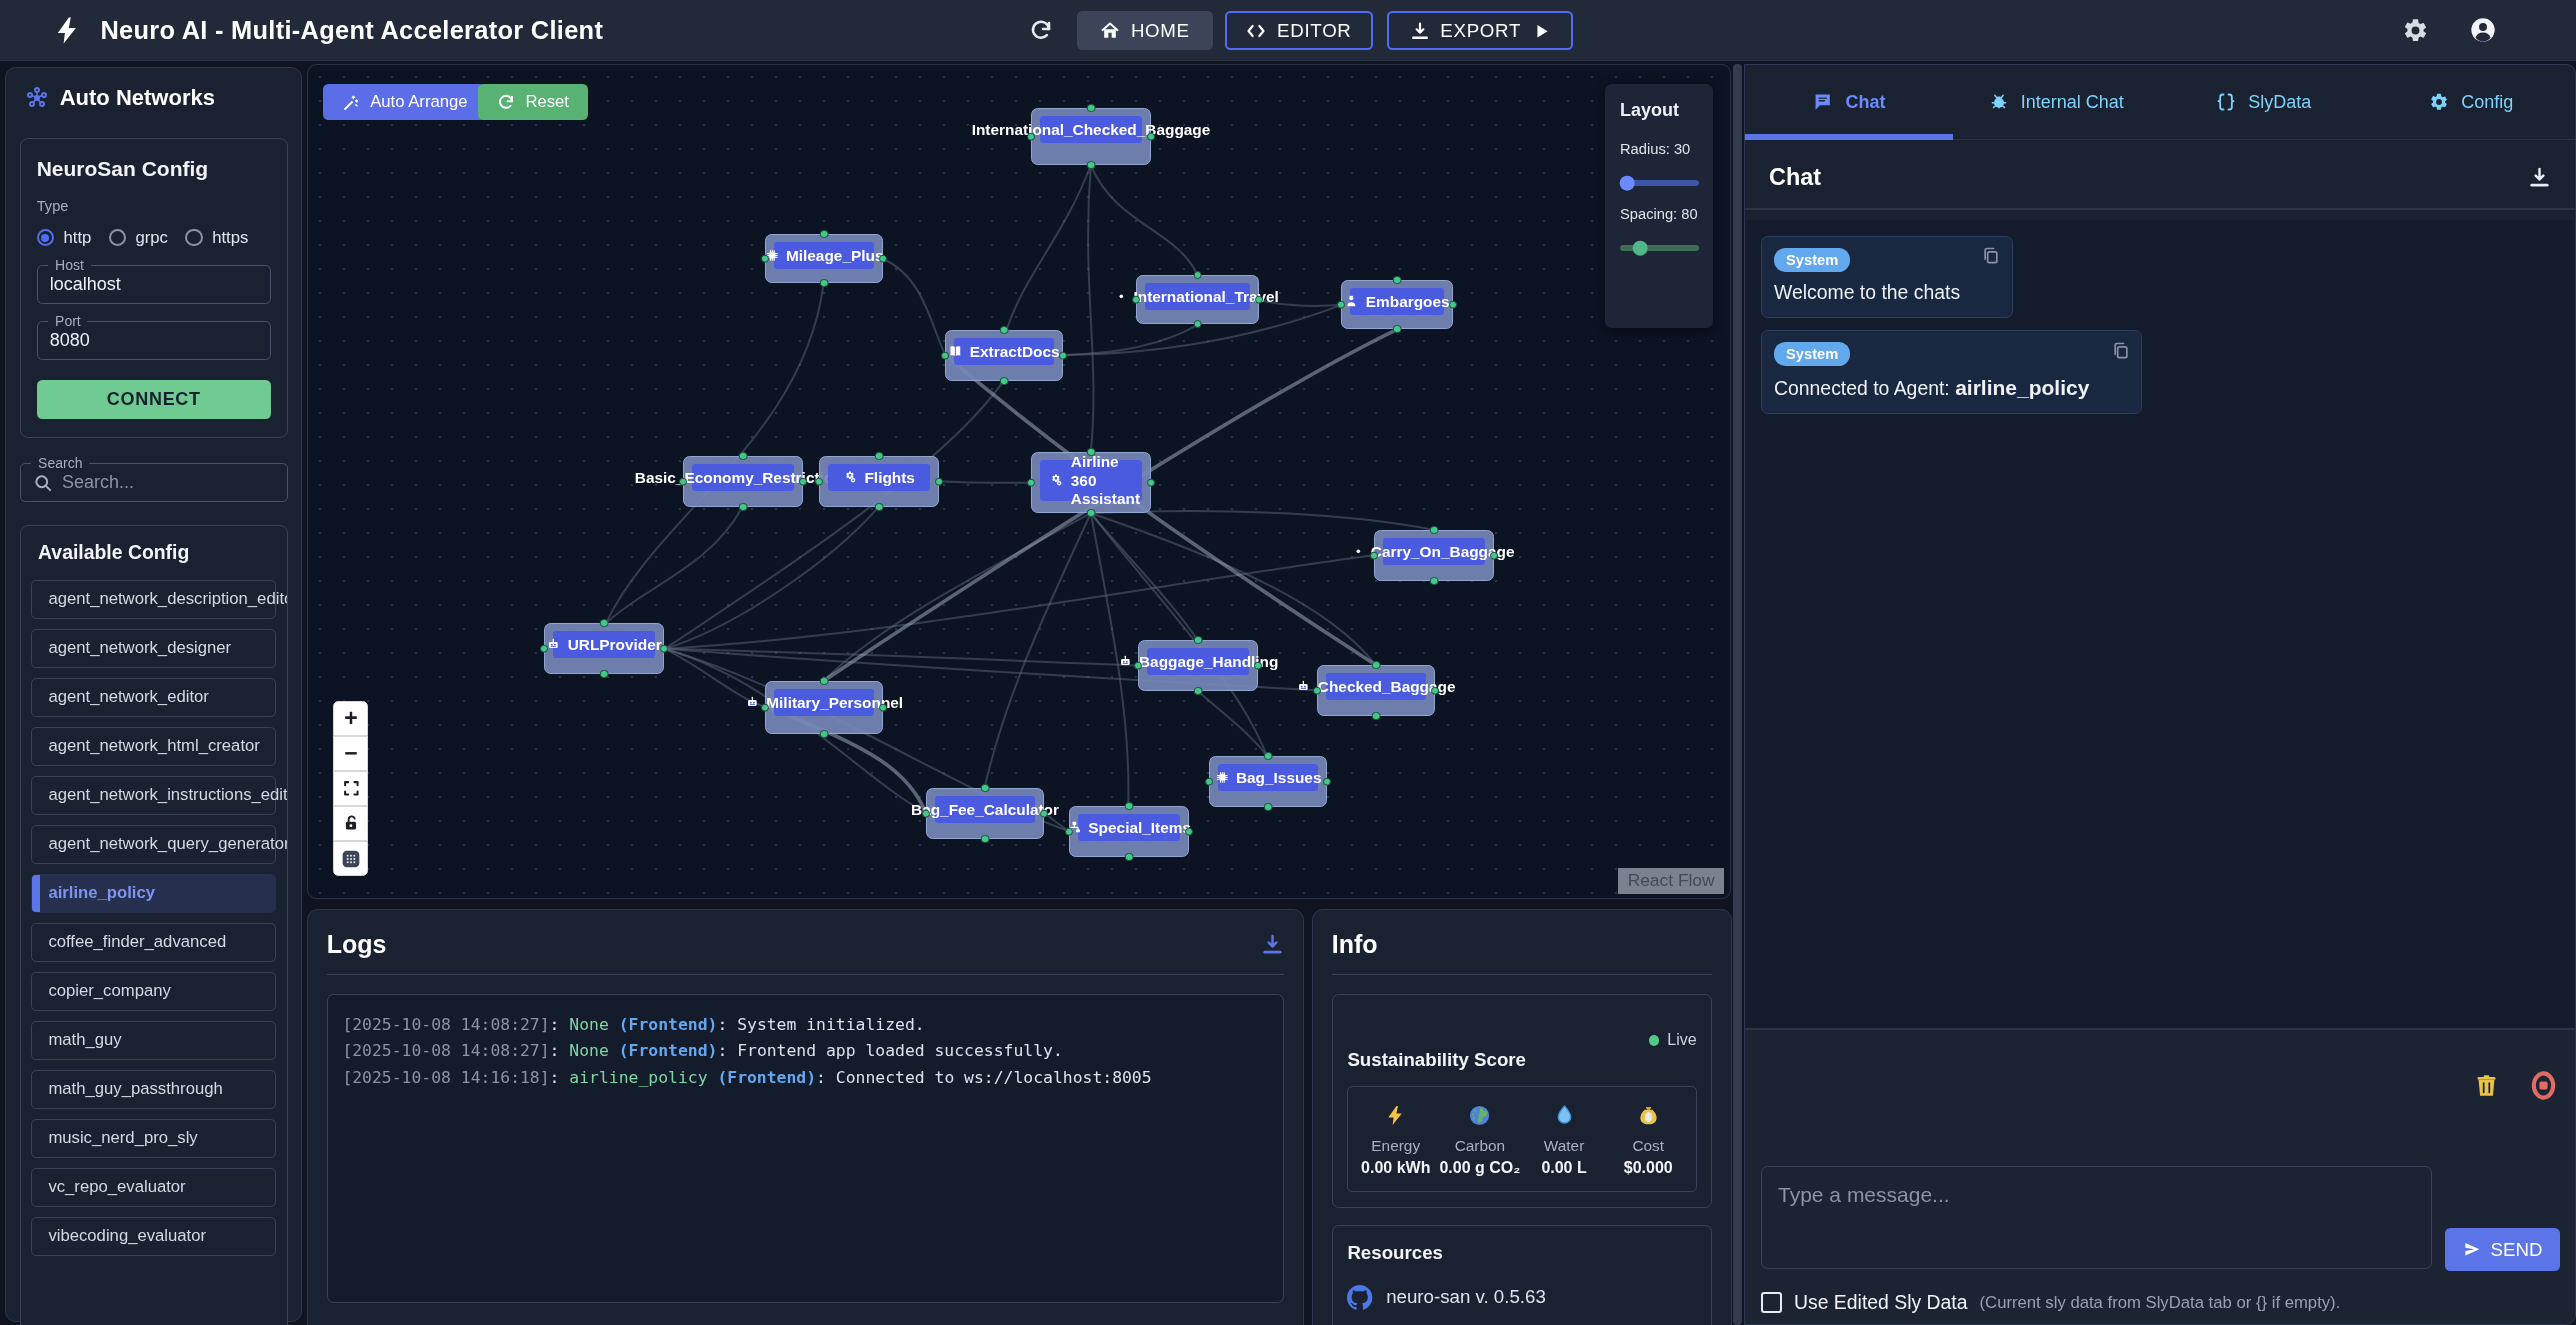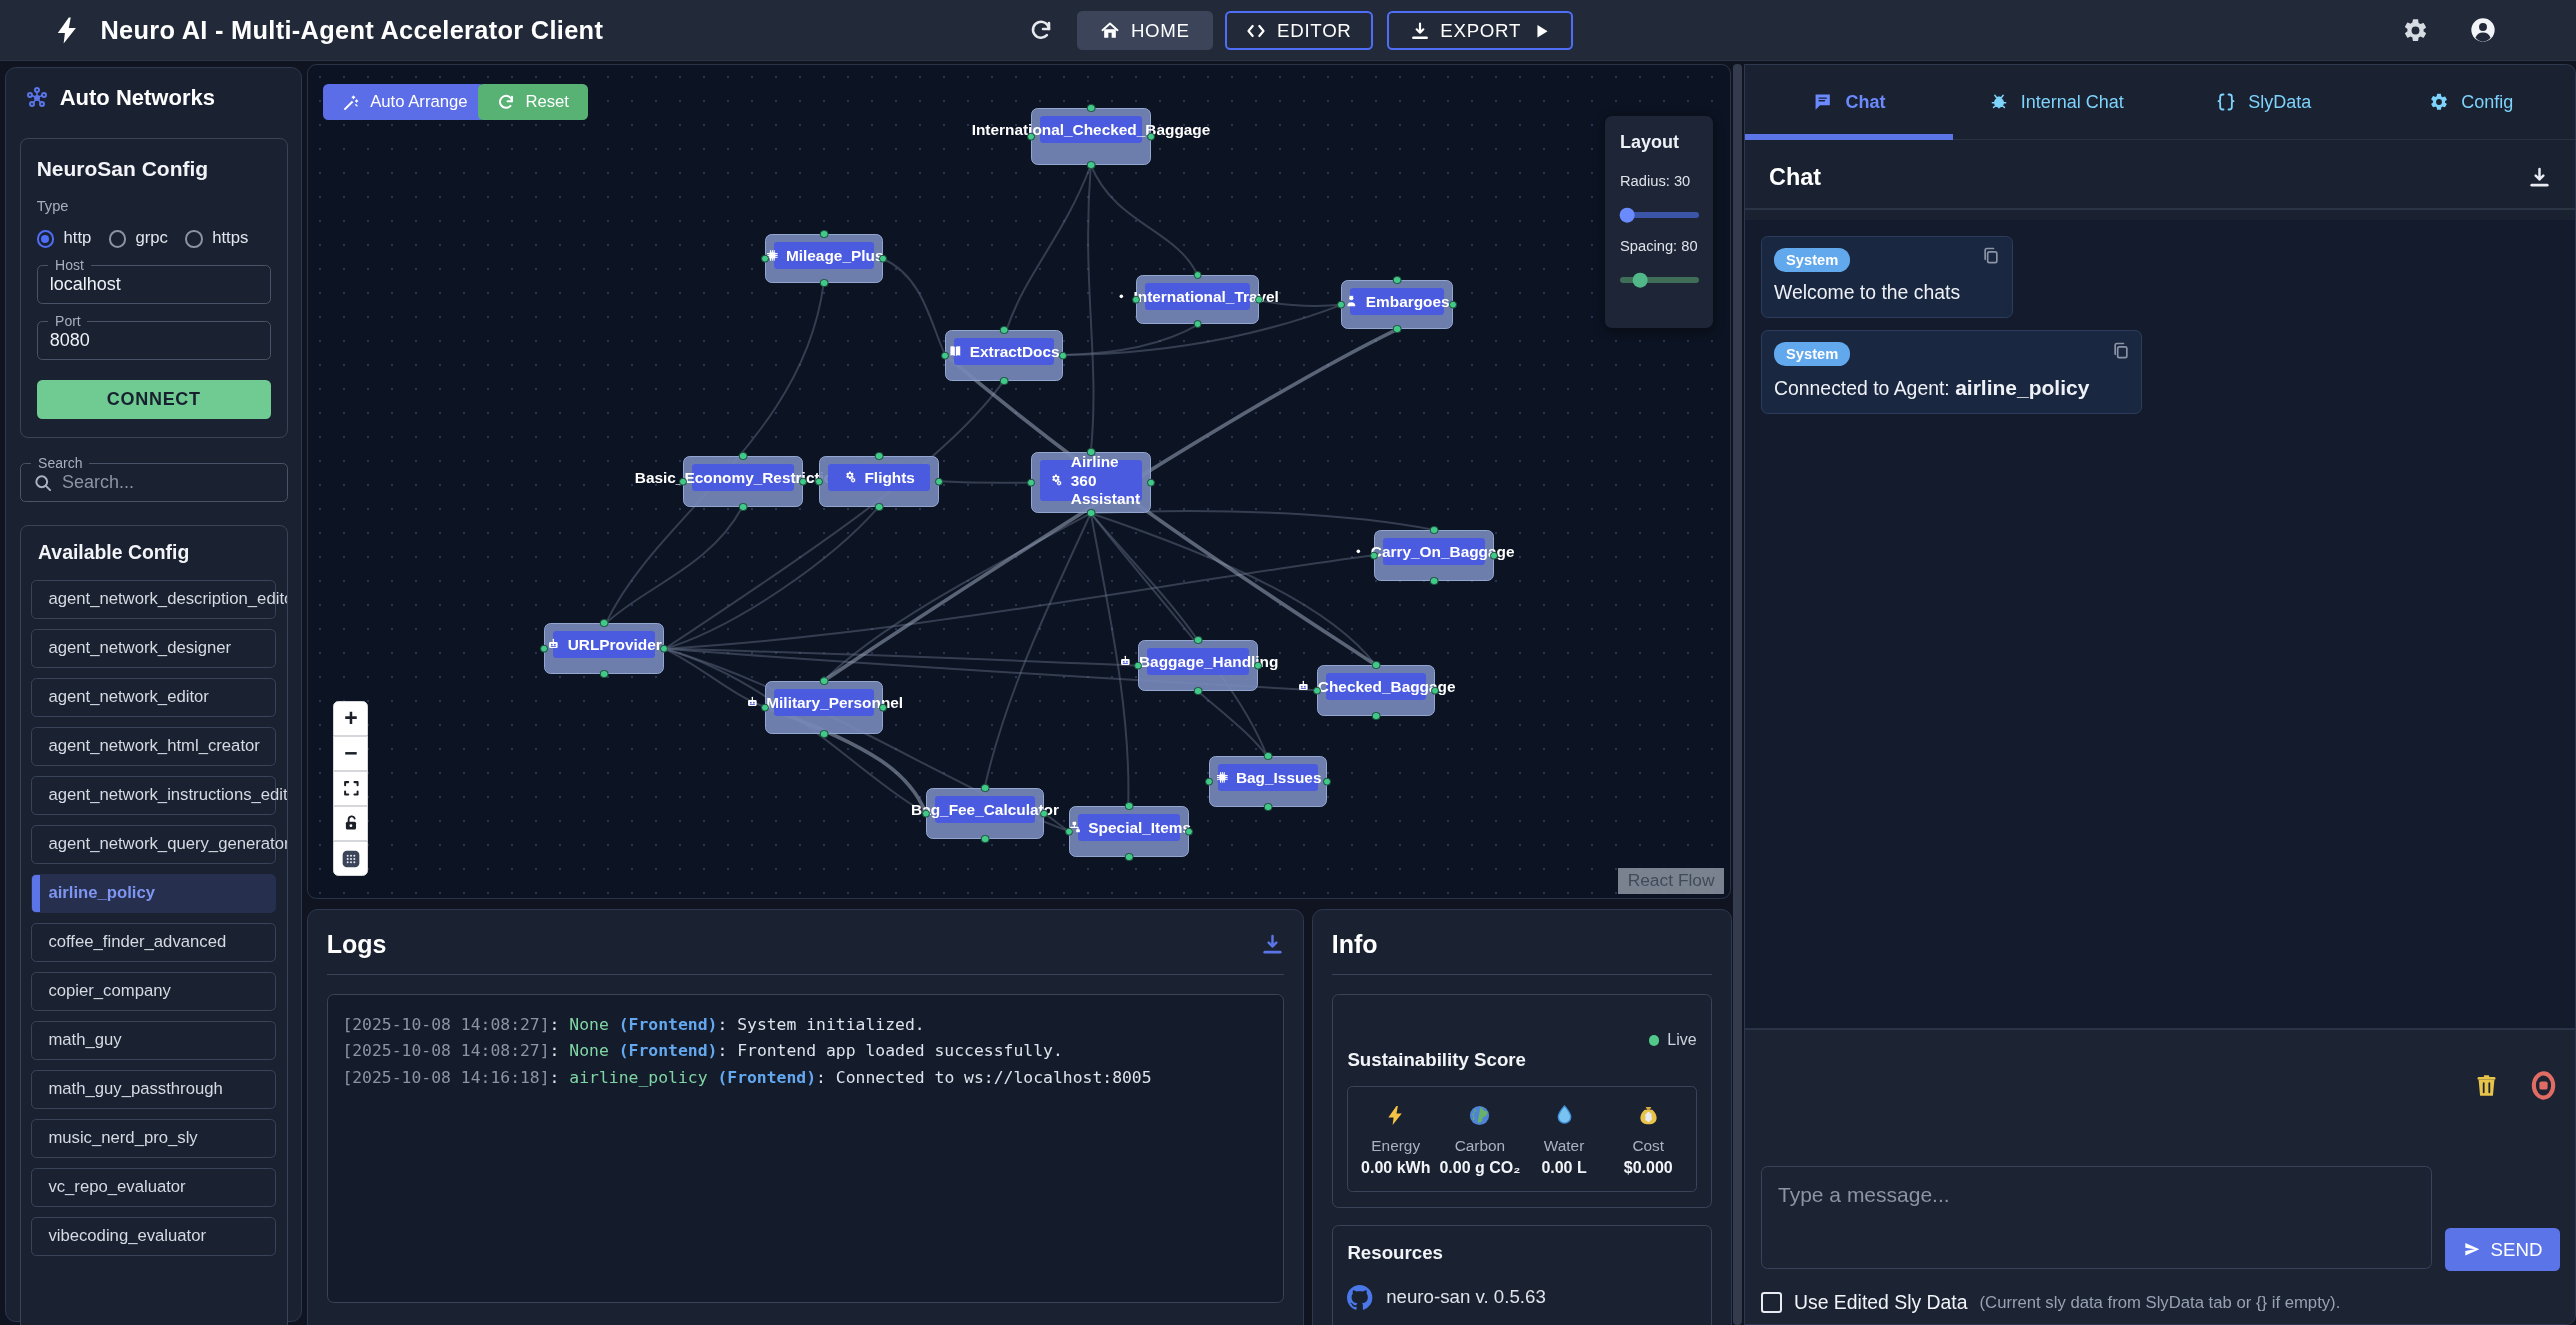--- a/index.html
+++ b/index.html
@@ -30,21 +30,21 @@
   
   #sidebar { left:5.3px; top:67px; width:297px; height:1255px; padding:17.4px 13.4px; }
   #sidebar-header { display:flex; align-items:center; gap:10.7px; margin-left:5.3px; }
   #sidebar-title { font-size:22px; font-weight:bold; color:#fff; }
   #sidebar-net-icon { color:#5b74e8; }
   .inner-card { border:1.3px solid #3a4458; border-radius:8px; background:#1a2130; }
   #config-card { margin-top:27px; padding:17.4px 16px; }
   #config-title { font-size:21px; font-weight:bold; color:#f2f4f8; }
   .small-label { font-size:14.7px; color:#a7afbe; margin-top:17.4px; }
   #radio-row { display:flex; align-items:center; gap:17.4px; margin-top:13.4px; }
-  .radio { display:flex; align-items:flex-end; gap:9.4px; font-size:16.7px; color:#e2e6ee; cursor:pointer; }
+  .radio { display:flex; align-items:center; gap:9.4px; font-size:16.7px; color:#e2e6ee; cursor:pointer; }
   .radio .dot { width:17.4px; height:17.4px; border-radius:50%; border:2px solid #8a93a5; position:relative; }
   .radio.sel .dot { border-color:#4f6ef7; }
   .radio.sel .dot::after { content:""; position:absolute; inset:2.7px; border-radius:50%; background:#4f6ef7; }
   .field { position:relative; border:1.3px solid #4a5468; border-radius:5.3px; height:39px; margin-top:17.4px;
     display:flex; align-items:center; padding:0 12px; }
   .field .flabel { position:absolute; top:-9.4px; left:10.7px; background:#1a2130; padding:0 6.7px;
     font-size:14px; color:#a7afbe; }
   .field .fvalue { font-size:18px; color:#eef1f6; }
   #connect-btn { margin-top:20px; width:100%; height:39px; background:#6fcb92; border:none; border-radius:5.3px;
     font-size:18px; font-weight:bold; color:#17202e; letter-spacing:0.7px; cursor:pointer;
@@ -65,22 +65,22 @@
   #canvas { position:absolute; left:307px; top:64px; width:1424px; height:835px; background:#0c1322;
     border:1.3px solid #2b3347; border-radius:9.4px; overflow:hidden;
     background-image:radial-gradient(circle,#293353 1.5px,transparent 1.5px); background-size:24px 24px; }
   #edges { position:absolute; left:0; top:0; }
   #edges path { fill:none; stroke:#5d6a80; stroke-opacity:.5; stroke-width:3; }
   #edges path.hl { stroke:#9aa7bd; stroke-opacity:.55; stroke-width:5.5; }
   #auto-arrange-btn { position:absolute; left:15.4px; top:19.4px; height:36px; background:#5b6ee8; border-radius:5.3px;
     display:flex; align-items:center; gap:10.7px; padding:0 17.4px; font-size:16.7px; color:#fff; cursor:pointer; z-index:5; }
   #reset-btn { position:absolute; left:170px; top:19.4px; height:36px; background:#57b274; border-radius:5.3px;
     display:flex; align-items:center; gap:10.7px; padding:0 18.7px; font-size:16.7px; color:#fff; cursor:pointer; z-index:5; }
-  #layout-panel { position:absolute; right:16.7px; top:19.4px; width:108px; height:212px; background:#1d2536;
-    border-radius:6.7px; box-shadow:0 2.7px 12px rgba(0,0,0,.45); padding:16px 14.7px; z-index:5;margin-top:32px; }
+  #layout-panel { position:absolute; right:16.7px; top:19.4px; width:108px; height:244px; background:#1d2536;
+    border-radius:6.7px; box-shadow:0 2.7px 12px rgba(0,0,0,.45); padding:16px 14.7px; z-index:5; }
   #layout-title { font-size:18px; font-weight:bold; color:#eef1f6; }
   .slider-label { font-size:14.7px; color:#dfe3ea; margin-top:20px; }
   .slider { position:relative; height:6px; border-radius:3.3px; margin-top:23px; }
   .slider .thumb { position:absolute; top:50%; transform:translate(-50%,-50%); width:14.7px; height:14.7px; border-radius:50%; cursor:pointer; }
   #radius-slider { background:#3b55a8; } #radius-slider .thumb { background:#6b8afd; }
   #spacing-slider { background:#3f6e58; } #spacing-slider .thumb { background:#52b788; }
 
   .node { position:absolute; background:rgba(118,136,186,.92); border:1.3px solid #93a6cf; border-radius:6.7px; z-index:3; }
   .node .band { position:absolute; left:8px; right:8px; top:7.3px; height:27px; background:#4b5be0; border-radius:3.3px;
     display:flex; align-items:center; justify-content:center; gap:6.7px; color:#fff; font-weight:bold; font-size:15.4px;

